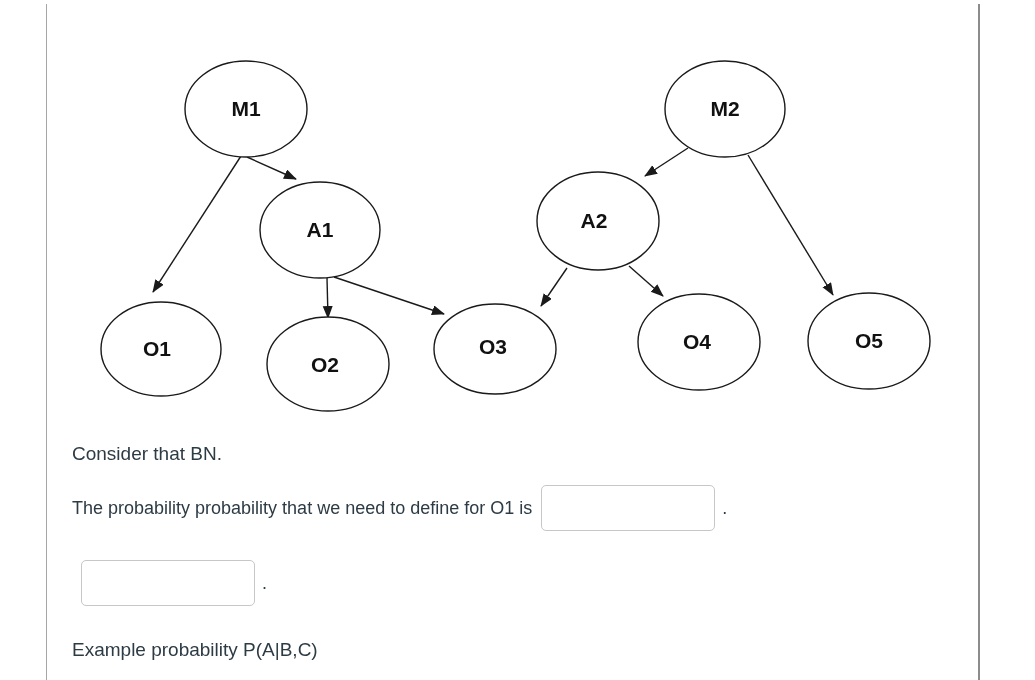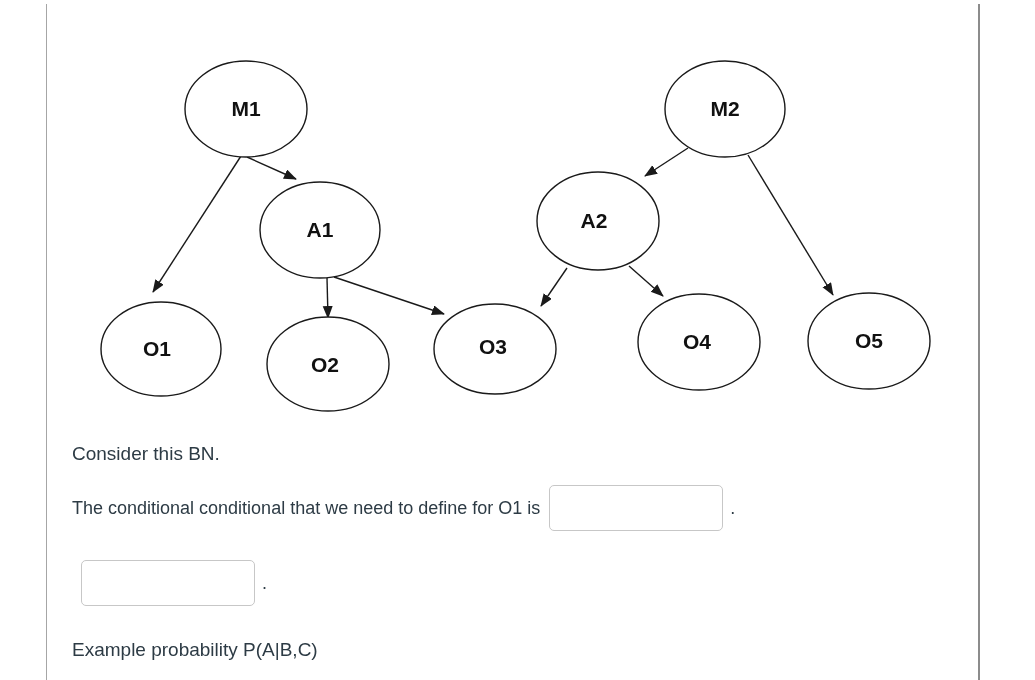--- a/index.html
+++ b/index.html
@@ -146,24 +146,24 @@
     <g>
       <ellipse cx="682" cy="338" rx="61" ry="48"></ellipse>
       <text class="node-label" x="680" y="345">O4</text>
     </g>
     <g>
       <ellipse cx="852" cy="337" rx="61" ry="48"></ellipse>
       <text class="node-label" x="852" y="344">O5</text>
     </g>
   </svg>
 
-  <div class="text-line" id="consider-line">Consider this BN.</div>
+  <div class="text-line" id="consider-line">Consider that BN.</div>
 
   <div class="q-row" id="q-row-1">
-    <span class="q-text">The conditional conditional that we need to define for O1 is</span>
+    <span class="q-text">The probability probability that we need to define for O1 is</span>
     <input class="answer-input" type="text" value="" style="">
     <span class="q-suffix">.</span>
   </div>
 
   <div class="q-row" id="q-row-2">
     <input class="answer-input" type="text" value="" style="">
     <span class="q-suffix">.</span>
   </div>
 
   <div class="text-line" id="example-line">Example probability P(A|B,C)</div>

